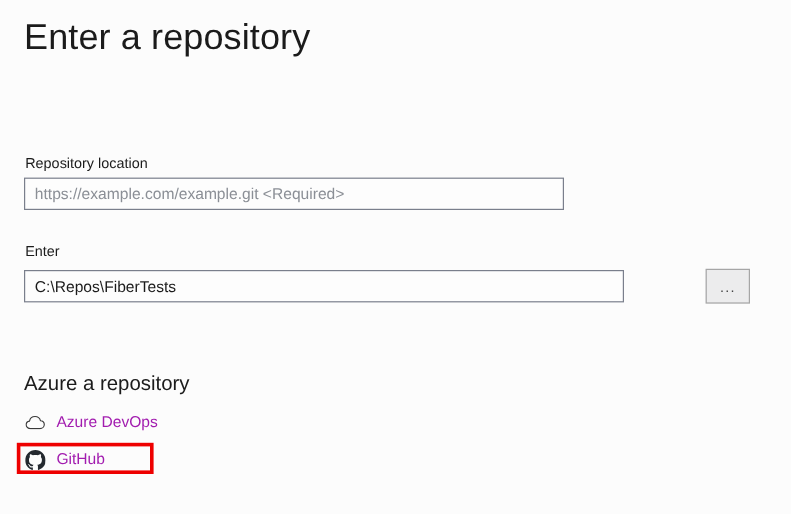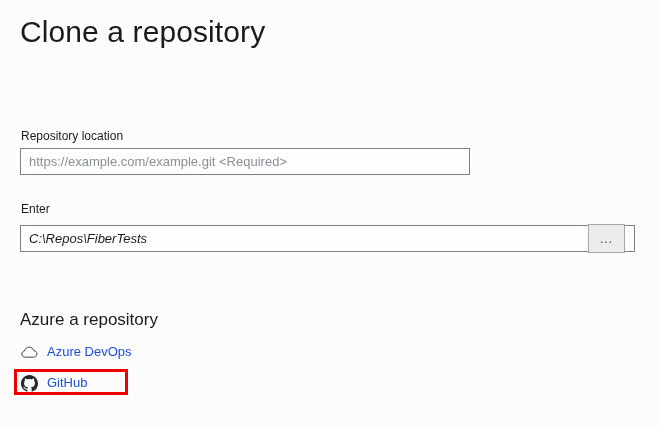--- a/index.html
+++ b/index.html
@@ -80,22 +80,21 @@
   .text-input::placeholder {
     color: #8b8f96;
     opacity: 1;
   }
   .input-repo {
     top: 148px;
     width: 450px;
   }
   .input-path {
     top: 225px;
-    width: 615px;
-    font-style: italic;
+    width: 500px;
   }
 
   
   .browse-button {
     position: absolute;
     left: 588px;
     top: 224px;
     width: 37px;
     height: 29px;
     box-sizing: border-box;
@@ -129,21 +128,21 @@
     width: 18px;
     height: 18px;
     display: flex;
     align-items: center;
     justify-content: center;
     flex: 0 0 18px;
   }
   .provider-label {
     margin-left: 9px;
     font-size: 13px;
-    color: #1d4ed8;
+    color: #a21caf;
     line-height: 18px;
     white-space: nowrap;
   }
 
   
   .annotation-box {
     position: absolute;
     left: 14px;
     top: 369px;
     width: 114px;
@@ -151,21 +150,21 @@
     box-sizing: border-box;
     border: 3px solid #ee0000;
     pointer-events: none;
   }
 </style>
 </head>
 <body>
 
 <div class="page">
 
-  <div class="page-title">Clone a repository</div>
+  <div class="page-title">Enter a repository</div>
 
 
   <div class="field-label label-repo">Repository location</div>
 
   <input class="text-input input-repo" type="text" placeholder="https://example.com/example.git &lt;Required&gt;" style="">
 
   <div class="field-label label-path">Enter</div>
 
   <input class="text-input input-path" type="text" value="C:\Repos\FiberTests" style="">
 

